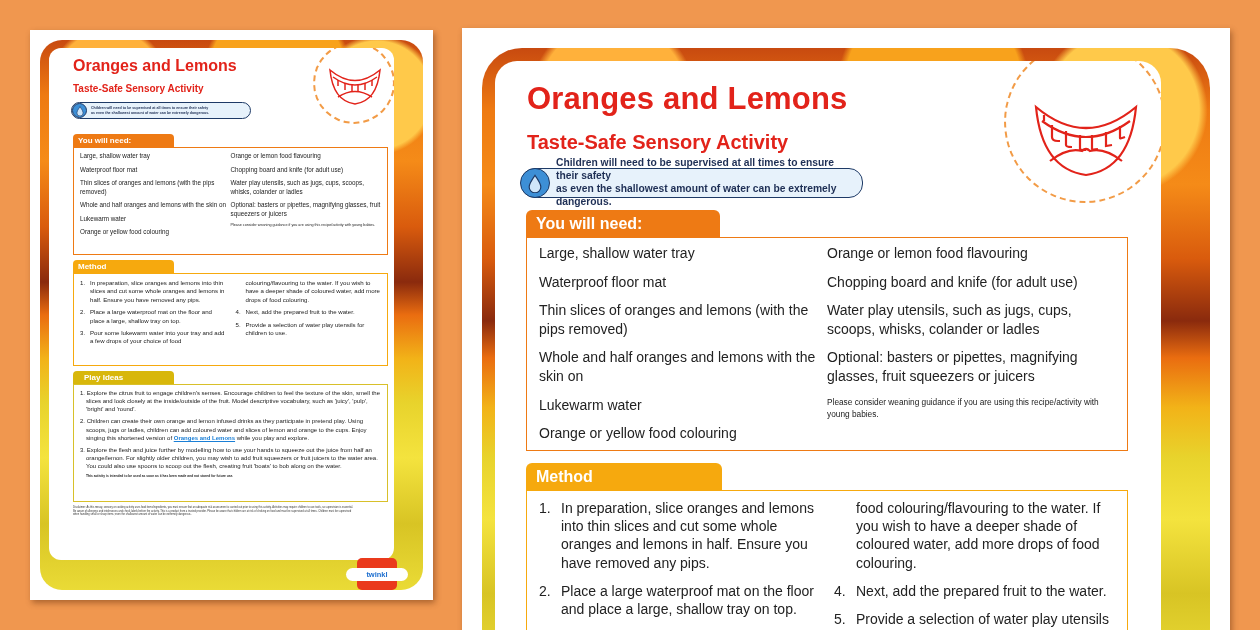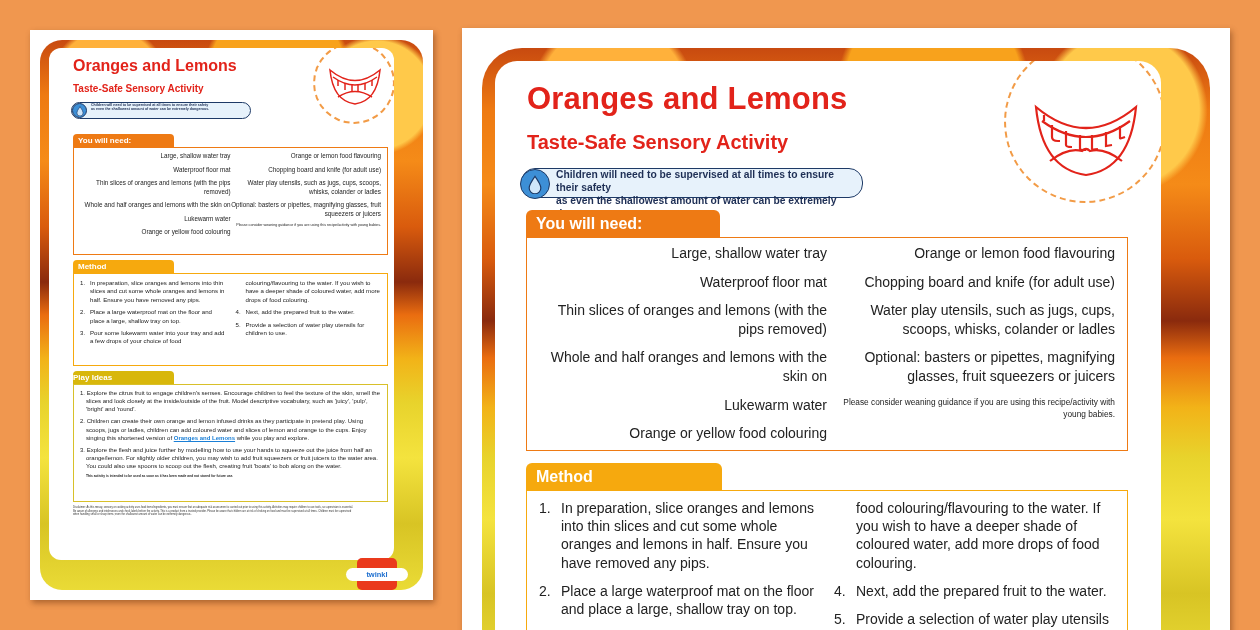--- a/index.html
+++ b/index.html
@@ -40,21 +40,21 @@
   .title { color: #e2231a; font-weight: bold; }
   .subtitle { color: #e2231a; font-weight: bold; }
 
   .safety {
     position: absolute;
     border: 1.5px solid #1e3a66;
     border-radius: 14px;
     background: #e7f2fb;
     color: #1e2f55;
     font-weight: bold;
-    display: flex; align-items: flex-start;
+    display: flex; align-items: center;
   }
   .safety .drop {
     flex: 0 0 auto;
     border-radius: 50%;
     background: #3d8fd6;
     border: 1.5px solid #1e3a66;
     display: flex; align-items: center; justify-content: center;
   }
   .safety .drop svg { display: block; }
 
@@ -63,21 +63,21 @@
     color: #fff;
     font-weight: bold;
     border-radius: 6px 6px 0 0;
     display: flex; align-items: center;
   }
   .box {
     position: absolute;
     background: #fff;
   }
   .need-tab { background: #ee7a14; }
-  .need-box { border: 1.5px solid #ee7a14; text-align: right; }
+  .need-box { border: 1.5px solid #ee7a14; }
   .method-tab { background: #f6a90e; }
   .method-box { border: 1.5px solid #f6a90e; }
   .play-tab { background: #d8b70b; }
   .play-box { border: 1.5px solid #d8c02a; }
 
   .grid2 { display: grid; grid-template-columns: 1fr 1fr; }
   .item { color: #222; }
   .note { color: #222; }
 
   .smile-circle {
@@ -95,21 +95,21 @@
   #left .smile-circle { left: 264px; top: -6px; width: 82px; height: 82px; }
   #left .smile-svg { position: absolute; left: 278px; top: 18px; width: 56px; height: 40px; }
   #left .safety { left: 22px; top: 54px; width: 180px; height: 17px; font-size: 3.6px; line-height: 1.15; padding-right: 4px; border-radius: 9px; border-width: 1px; }
   #left .safety .drop { width: 15px; height: 15px; margin-right: 4px; border-width: 1px; }
   #left .need-tab { left: 24px; top: 86px; width: 101px; height: 13px; font-size: 8px; padding-left: 5px; border-radius: 4px 4px 0 0; }
   #left .need-box { left: 24px; top: 99px; width: 315px; height: 108px; padding: 4px 6px; border-width: 1px; }
   #left .need-box .item { font-size: 6.3px; line-height: 1.35; margin-bottom: 5px; }
   #left .need-box .note { font-size: 3.7px; line-height: 1.3; }
   #left .method-tab { left: 24px; top: 212px; width: 101px; height: 13px; font-size: 8px; padding-left: 5px; border-radius: 4px 4px 0 0; }
   #left .method-box { left: 24px; top: 225px; width: 315px; height: 93px; padding: 5px 6px; border-width: 1px; }
-  #left .play-tab { left: 24px; top: 323px; width: 101px; height: 13px; font-size: 8px; padding-left: 0; border-radius: 4px 4px 0 0; }
+  #left .play-tab { left: 24px; top: 323px; width: 101px; height: 13px; font-size: 8px; padding-left: 11px; border-radius: 4px 4px 0 0; }
   #left .play-box { left: 24px; top: 336px; width: 315px; height: 118px; padding: 4px 6px; border-width: 1px; }
   #left .method-cols { column-count: 2; column-gap: 10px; font-size: 6.1px; line-height: 1.38; color: #222; }
   #left .method-cols li { margin-bottom: 4px; list-style: none; display: flex; break-inside: auto; }
   #left .num { flex: 0 0 10px; }
   #left .play-list li { list-style: none; font-size: 6px; line-height: 1.36; color: #222; margin-bottom: 4px; padding-left: 6px; text-indent: -6px; }
   #left .play-footnote { font-size: 3.3px; font-weight: bold; color: #222; padding-left: 6px; }
   #left .link { color: #1a7fd6; text-decoration: underline; font-weight: bold; }
   #left .disclaimer { position: absolute; left: 24px; top: 458px; width: 282px; font-size: 2.6px; line-height: 1.4; color: #333; }
   #left .twinkl { position: absolute; left: 327px; top: 528px; width: 40px; height: 32px; background: #ea3a1c; border-radius: 5px; display: flex; align-items: center; justify-content: center; }
   #left .twinkl .cloud { background: #fff; border-radius: 9px; padding: 2px 20px; color: #1e6fcf; font-weight: bold; font-size: 7.5px; }

